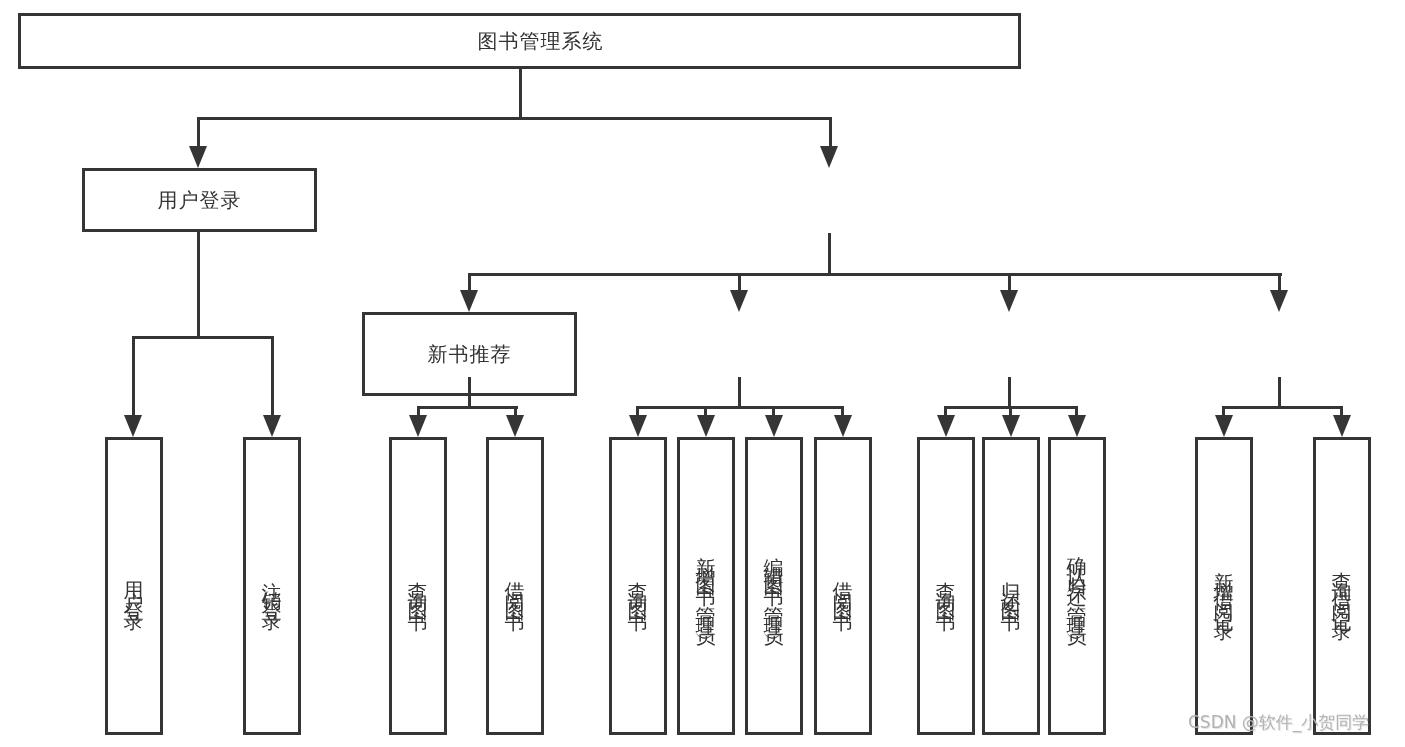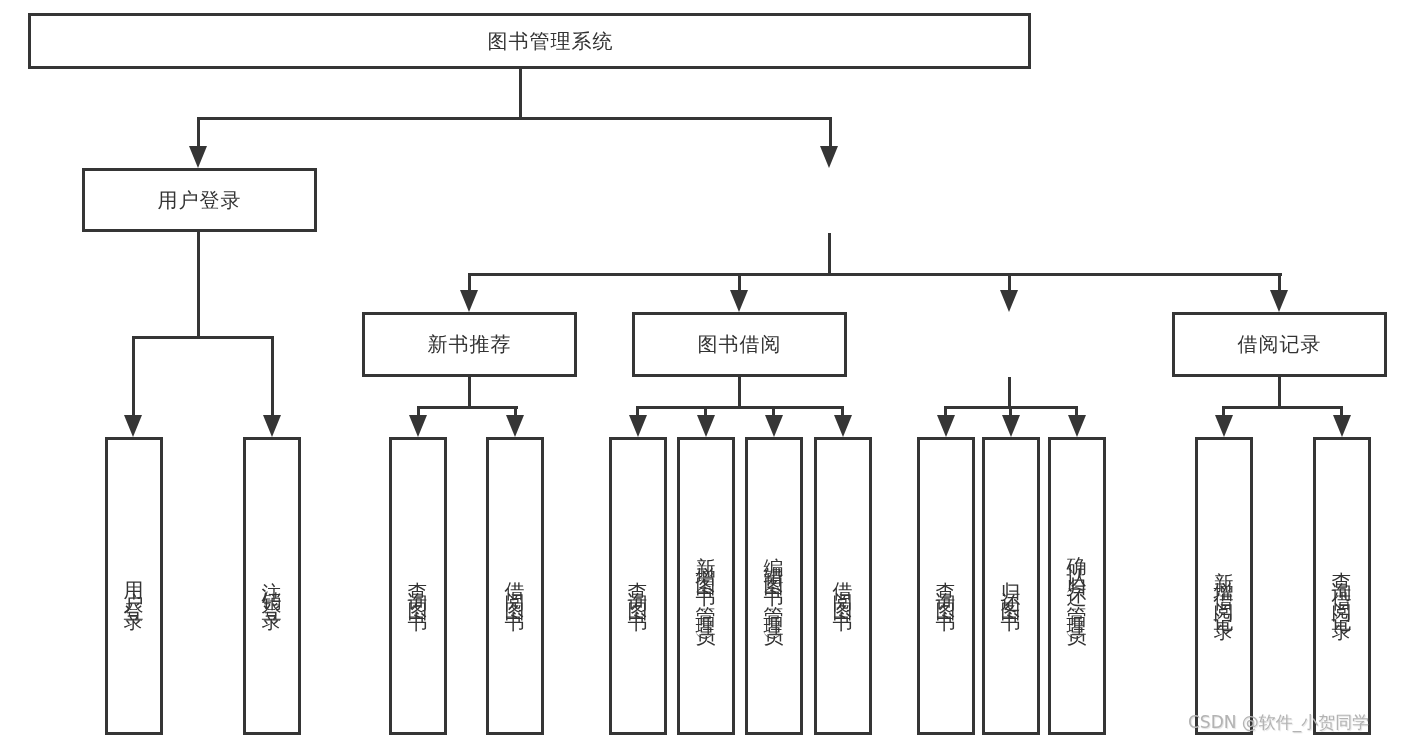--- a/index.html
+++ b/index.html
@@ -77,41 +77,35 @@
     color: var(--wm);
     white-space: nowrap;
     text-shadow: 1px 1px 1px rgba(0,0,0,0.12);
   }
 </style>
 </head>
 <body>
 
 <div class="canvas">
 
-  <div class="node" style="left:28px; top:13px; width:1003px; height:56px;padding-left:42px;">
+  <div class="node" style="left:18px; top:13px; width:1003px; height:56px;padding-left:42px;">
     <span>图书管理系统</span>
   </div>
 
   <div class="node" style="left:82px; top:168px; width:235px; height:64px;">
     <span>用户登录</span>
   </div>
 
 
-  <div class="node" style="left:362px; top:312px; width:215px; height:65px;">
+  <div class="node" style="left:362px; top:312px; width:215px; height:84px;">
     <span>新书推荐</span>
   </div>
 
-  <div class="node" style="left:632px; top:312px; width:215px; height:65px;">
-    <span>图书借阅</span>
-  </div>
-
-
-  <div class="node" style="left:1172px; top:312px; width:215px; height:65px;">
-    <span>借阅记录</span>
-  </div>
+
+
 
   <div class="leaf" style="left:105px;">
     <span class="vtext">用户登录</span>
   </div>
   <div class="leaf" style="left:243px;">
     <span class="vtext">注销登录</span>
   </div>
 
   <div class="leaf" style="left:389px;">
     <span class="vtext">查询图书</span>

